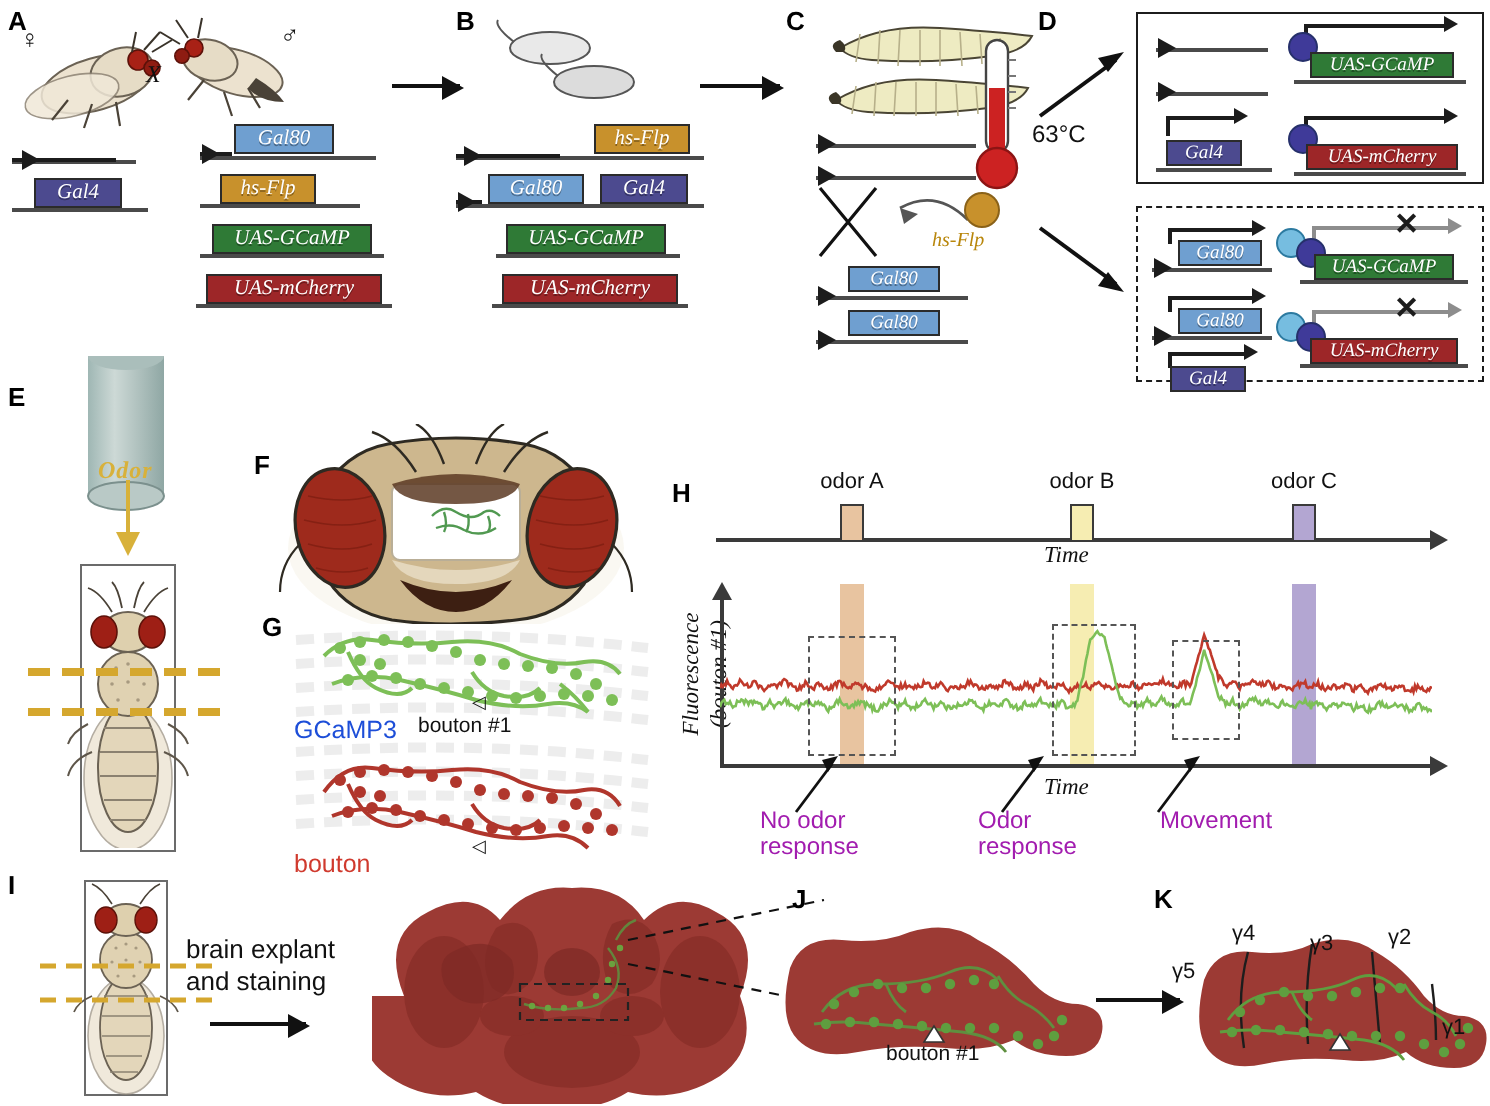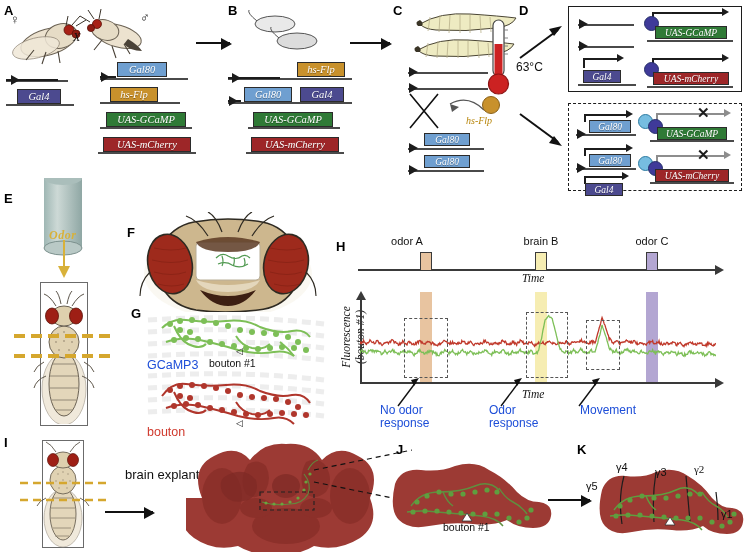--- a/index.html
+++ b/index.html
@@ -46,26 +46,26 @@
   .axis-arrow{position:absolute;width:0;height:0;border-top:5px solid transparent;
               border-bottom:5px solid transparent;border-left:9px solid #3a3a3a;}
   .axis-arrow-up{position:absolute;width:0;height:0;border-left:5px solid transparent;
               border-right:5px solid transparent;border-bottom:9px solid #3a3a3a;}
   .odorpulse{position:absolute;border:1.5px solid #3a3a3a;box-sizing:border-box;}
   .odorband{position:absolute;}
   .odorlabel{position:absolute;font-size:11px;color:#111;text-align:center;}
   .dashbox{position:absolute;border:1.5px dashed #555;box-sizing:border-box;}
   .timelab{position:absolute;font-style:italic;font-size:11.5px;
            font-family:"Liberation Serif",serif;color:#111;}
-  .annot{position:absolute;font-size:12px;color:#1d4ed8;line-height:1.12;}
+  .annot{position:absolute;font-size:12px;color:#a21caf;line-height:1.12;}
   .ylab{position:absolute;font-size:11.5px;font-style:italic;color:#111;
         font-family:"Liberation Serif",serif;
         transform-origin:0 0;transform:rotate(-90deg);white-space:nowrap;text-align:center;}
 
-  .caption{position:absolute;font-size:13px;color:#111;line-height:1.25;margin-left:32px;}
+  .caption{position:absolute;font-size:13px;color:#111;line-height:1.25;}
   .tinylab{position:absolute;font-size:10px;color:#111;}
   .greek{position:absolute;font-size:11px;color:#111;}
 
   .gclab{position:absolute;font-size:12.5px;font-weight:normal;}
   .mono-odor{position:absolute;font-style:italic;font-weight:bold;font-size:12px;
              color:#d8b13a;font-family:"Liberation Serif",serif;
              letter-spacing:.5px;}
   .thermlab{position:absolute;font-size:12px;color:#111;}
   .hsflp-lab{position:absolute;font-style:italic;font-size:10px;color:#b8860b;
              font-family:"Liberation Serif",serif;}
@@ -443,22 +443,22 @@
 
   
   <div class="panel-letter" style="left:336px;top:240px;">H</div>
 
   
   <div class="axis" style="left:358px;top:269px;width:358px;height:2px;"></div>
   <div class="axis-arrow" style="left:715px;top:265px;"></div>
   <div class="odorpulse" style="left:420px;top:252px;width:12px;height:19px;background:#e8c4a0;"></div>
   <div class="odorpulse" style="left:535px;top:252px;width:12px;height:19px;background:#f6edb2;"></div>
   <div class="odorpulse" style="left:646px;top:252px;width:12px;height:19px;background:#b3a6d2;"></div>
-  <div class="odorlabel" style="left:377px;top:235px;width:60px;">odor A</div>
-  <div class="odorlabel" style="left:511px;top:235px;width:60px;">brain B</div>
+  <div class="odorlabel" style="left:396px;top:235px;width:60px;">odor A</div>
+  <div class="odorlabel" style="left:511px;top:235px;width:60px;">odor B</div>
   <div class="odorlabel" style="left:622px;top:235px;width:60px;">odor C</div>
   <div class="timelab" style="left:522px;top:272px;">Time</div>
 
   
   <div class="ylab" style="left:340px;top:387px;width:100px;">Fluorescence</div>
   <div class="ylab" style="left:354px;top:387px;width:100px;">(bouton #1)</div>
 
   <div class="axis" style="left:360px;top:299px;width:2px;height:84px;"></div>
   <div class="axis-arrow-up" style="left:356px;top:291px;"></div>
   <div class="axis" style="left:360px;top:382px;width:356px;height:2px;"></div>
@@ -528,20 +528,21 @@
     <path d="M14 58 q-7 3 -9 8 M48 58 q7 3 9 8" stroke="#5e564a" stroke-width=".9" fill="none"></path>
   </svg>
   <svg class="abs" style="left:18px;top:478px;" width="90" height="32">
     <g stroke="#d5a72e" stroke-width="2.6" stroke-dasharray="8 5" stroke-linecap="butt">
       <path d="M2 5 H88"></path>
       <path d="M2 22 H88"></path>
     </g>
   </svg>
   <div class="caption" style="left:93px;top:467px;width:110px;">
     <div>brain explant</div>
+    <div>and staining</div>
   </div>
   <div class="bigarrow" style="left:105px;top:511px;width:48px;"></div>
 
   
   <svg class="abs" style="left:186px;top:440px;" width="200" height="112">
     <path d="M16 58 q-12 -30 12 -42 q22 -12 36 4 q14 -18 36 -16 q24 -2 36 16 q16 -16 36 -4 q24 12 12 42 q10 26 -10 40 q-22 14 -46 8 q-16 10 -38 8 q-22 2 -38 -8 q-24 6 -44 -8 q-20 -14 -8 -40z" fill="#9c3a34"></path>
     <g fill="#8a2f29" opacity=".85">
       <ellipse cx="36" cy="56" rx="20" ry="28"></ellipse>
       <ellipse cx="164" cy="56" rx="20" ry="28"></ellipse>
       <ellipse cx="100" cy="86" rx="34" ry="18"></ellipse>
@@ -649,16 +650,16 @@
       <circle cx="118" cy="64" r="2.6"></circle>
         <circle cx="128" cy="68" r="2.6"></circle>
         <circle cx="136" cy="64" r="2.6"></circle>
       <circle cx="140" cy="56" r="2.6"></circle>
     </g>
     <path d="M76 59 l-5 8 l10 0 z" fill="#fff" stroke="#333" stroke-width=".8"></path>
   </svg>
   <div class="greek" style="left:586px;top:480px;">γ5</div>
   <div class="greek" style="left:616px;top:461px;">γ4</div>
   <div class="greek" style="left:655px;top:466px;">γ3</div>
-  <div class="greek" style="left:694px;top:463px;font-family:Liberation Serif, serif;">γ2</div>
+  <div class="greek" style="left:694px;top:463px;">γ2</div>
   <div class="greek" style="left:721px;top:508px;">γ1</div>
 
 </div>
 
 </body></html>

